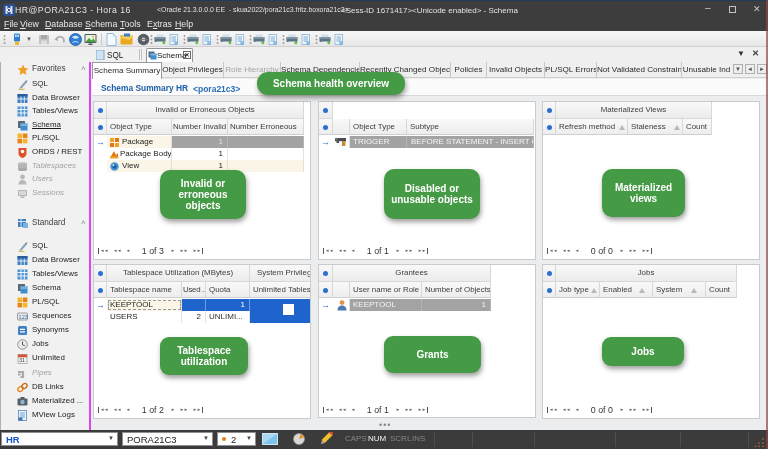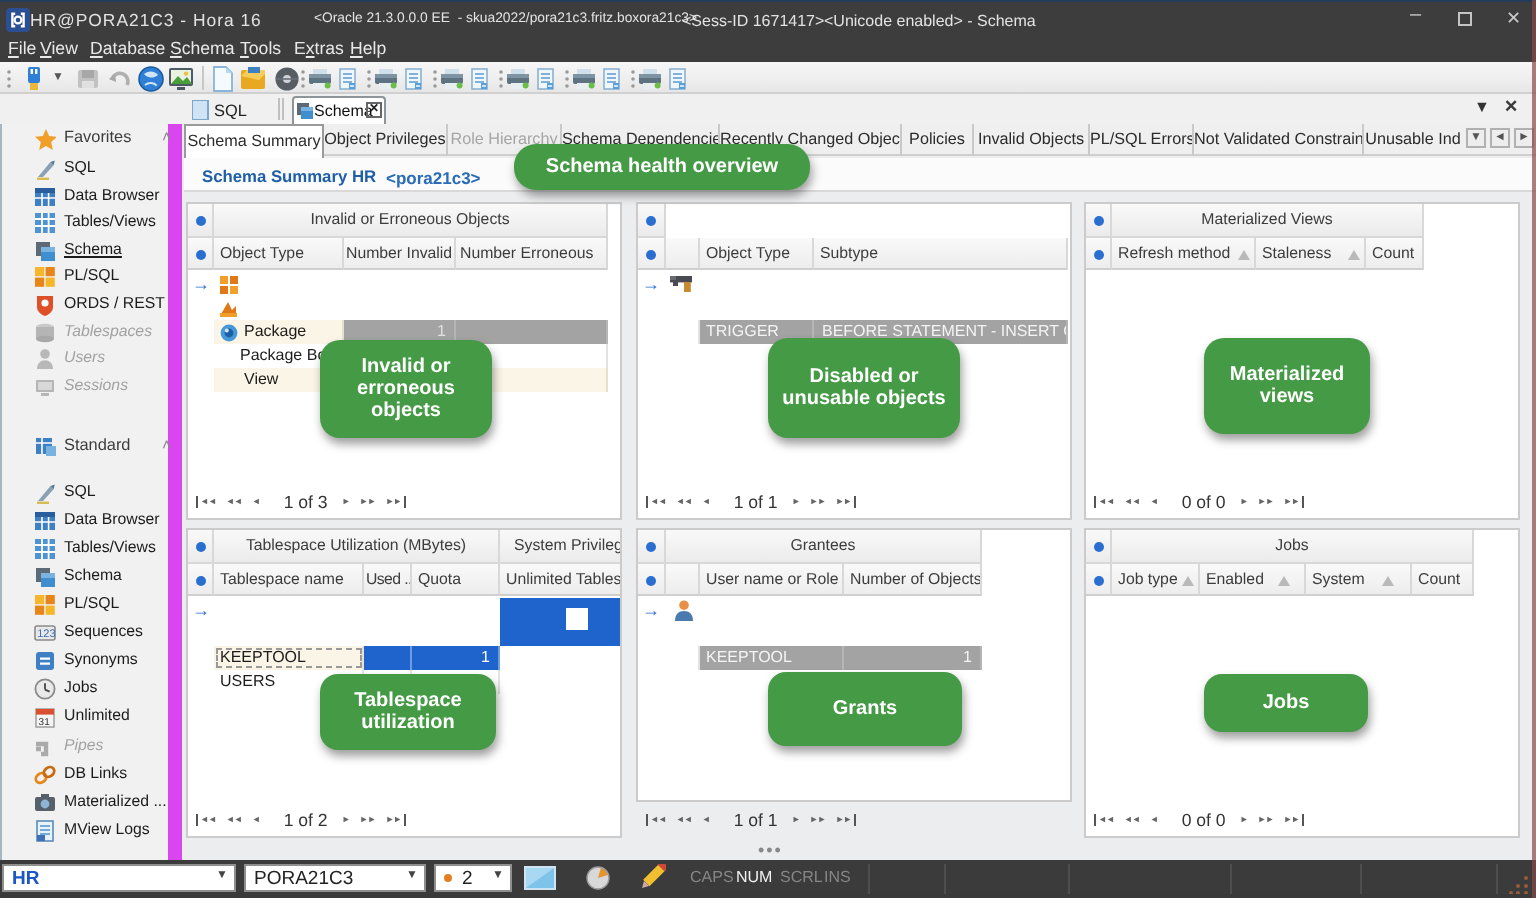--- a/index.html
+++ b/index.html
@@ -4,32 +4,32 @@
 <style>
   * { margin:0; padding:0; box-sizing:border-box; }
   html,body { width:768px; height:449px; overflow:hidden; }
   body { font-family:"Liberation Sans", sans-serif; position:relative; background:#ebedee; }
   .abs { position:absolute; }
   
   #titlebar { left:0; top:0; width:768px; height:18px; background:#3d3d3d; border-top:1px solid #243c5c; }
   #menubar  { left:0; top:18px; width:768px; height:13px; background:#3d3d3d; }
   #toolbar  { left:0; top:31px; width:768px; height:16px; background:linear-gradient(#f7f7f7,#e7e7e7); border-bottom:1px solid #d0d0d0; }
   #tabrow   { left:0; top:47px; width:768px; height:15px; background:#f0f0f0; }
-  #sidebar  { left:0; top:62px; width:91px; height:368px; background:#f1f1f1; border-right:7px solid #d946ef; border-left:1px solid #aab4bd;}
+  #sidebar  { left:0; top:62px; width:91px; height:368px; background:#f1f1f1; border-right:2px solid #d946ef; border-left:1px solid #aab4bd;}
   #statusbar{ left:0; top:430px; width:768px; height:19px; background:#3b3b3b; }
   #content  { left:92px; top:62px; width:676px; height:368px; background:#ebedee; }
   .ttl { color:#e3e3e3; font-size:8.7px; }
   .menu-item { color:#e8e8e8; font-size:8.8px; position:absolute; top:1px; }
   .menu-item u { text-decoration:underline; }
   
   .panel { position:absolute; background:#fff; border:1px solid #cbcbcb; }
   .ghdr { position:absolute; top:0; height:17px; background:linear-gradient(#f9f9f9,#ebebeb); border-bottom:1px solid #d8d8d8; border-right:1px solid #d8d8d8; font-size:7.9px; color:#3c3c3c; text-align:center; line-height:16px; overflow:hidden; white-space:nowrap; }
   .chdr { position:absolute; top:17px; height:16px; background:linear-gradient(#f9f9f9,#ededed); border-bottom:1px solid #cfcfcf; border-right:1px solid #d8d8d8; font-size:7.9px; color:#3c3c3c; line-height:15px; overflow:hidden; white-space:nowrap; padding-left:3px;}
   .dot { position:absolute; width:5px; height:5px; border-radius:50%; background:#2a6fd0; }
-  .cell { position:absolute; height:12px; font-size:8px; line-height:12px; color:#1c1c1c; border-right:1px solid #e2e2e2; overflow:hidden; white-space:nowrap;margin-top:24px; }
+  .cell { position:absolute; height:12px; font-size:8px; line-height:12px; color:#1c1c1c; border-right:1px solid #e2e2e2; overflow:hidden; white-space:nowrap; }
   .cream { background:#faf5e6; border-right-color:#e7e0ce; }
   .gsel { background:#a3a3a3; color:#f4f4f4; border-right-color:#b5b5b5; }
   .bsel { background:#1f63cd; color:#fff; border-right-color:#6f9ce0; }
   .num { text-align:right; padding-right:4px; }
   .rowarrow { position:absolute; color:#2a6fd0; font-size:9px; line-height:12px; }
   
   .pager { position:absolute; white-space:nowrap; color:#5a5a5a; display:flex; align-items:center; height:10px; }
   .pg { font-size:4.5px; letter-spacing:-0.5px; margin-right:5px; color:#666; display:inline-block; line-height:6px; height:6px; }
   .pgb { border-left:1px solid #555; padding-left:1px; }
   .pge { border-right:1px solid #555; padding-right:1px; }
@@ -585,21 +585,21 @@
     <span class="pg pgb">◄◄</span>
       <span class="pg">◄◄</span>
       <span class="pg">◄</span>
       <span class="pgtxt">1 of 2</span>
       <span class="pg">►</span>
       <span class="pg">►►</span>
       <span class="pg pge">►►</span>
   </div>
 </div>
 
-<div class="panel" style="left:318px;top:264px;width:218px;height:137px">
+<div class="panel" style="left:318px;top:264px;width:218px;height:154px">
   <div class="ghdr" style="left:14px;width:158px">Grantees</div>
   <div class="ghdr" style="left:0;width:14px"></div>
   <div class="chdr" style="left:0;width:14px"></div>
   <div class="dot" style="left:4px;top:6px"></div>
     <div class="dot" style="left:4px;top:23px"></div>
   <div class="chdr" style="left:14px;width:17px"></div>
   <div class="chdr" style="left:31px;width:72px">User name or Role</div>
   <div class="chdr" style="left:103px;width:69px">Number of Objects</div>
   <div class="rowarrow" style="left:2px;top:34px">→</div>
   <div class="cell" style="left:14px;top:34px;width:17px"></div>

